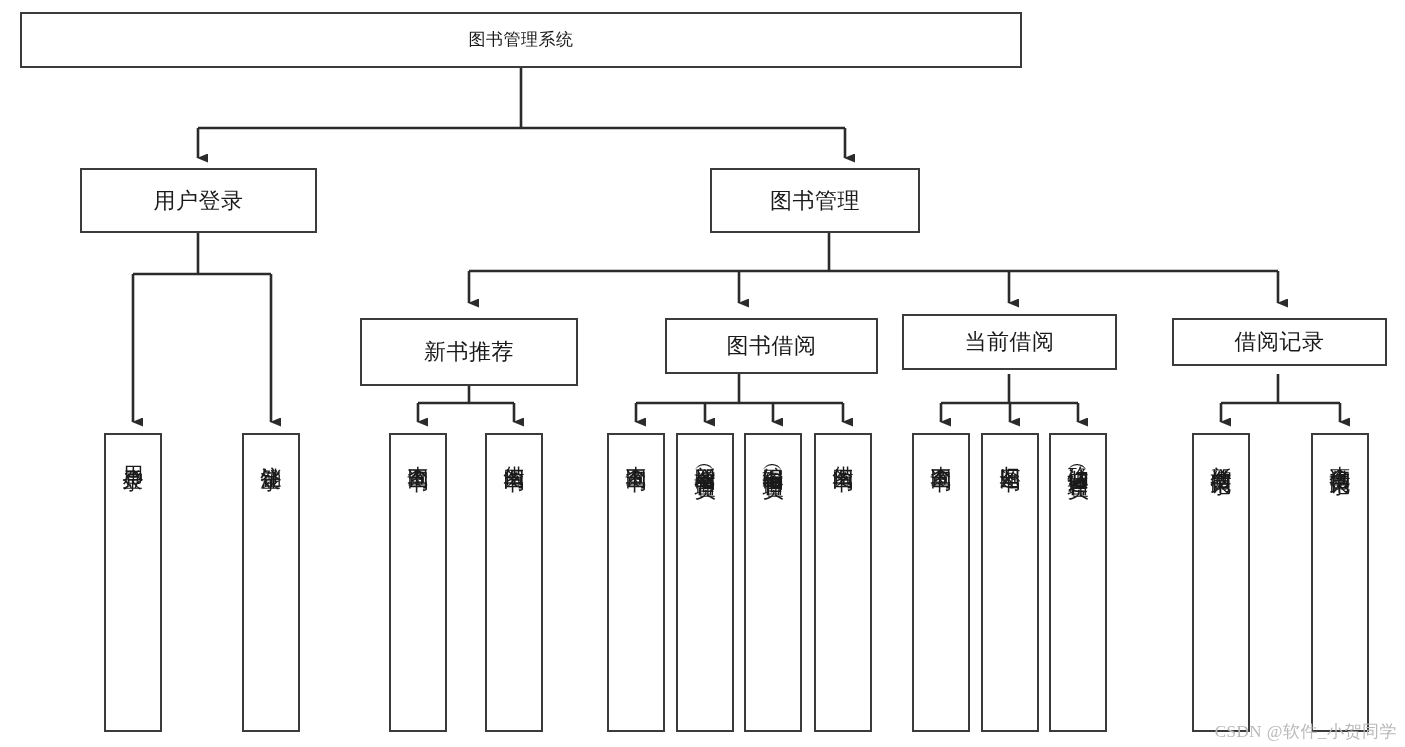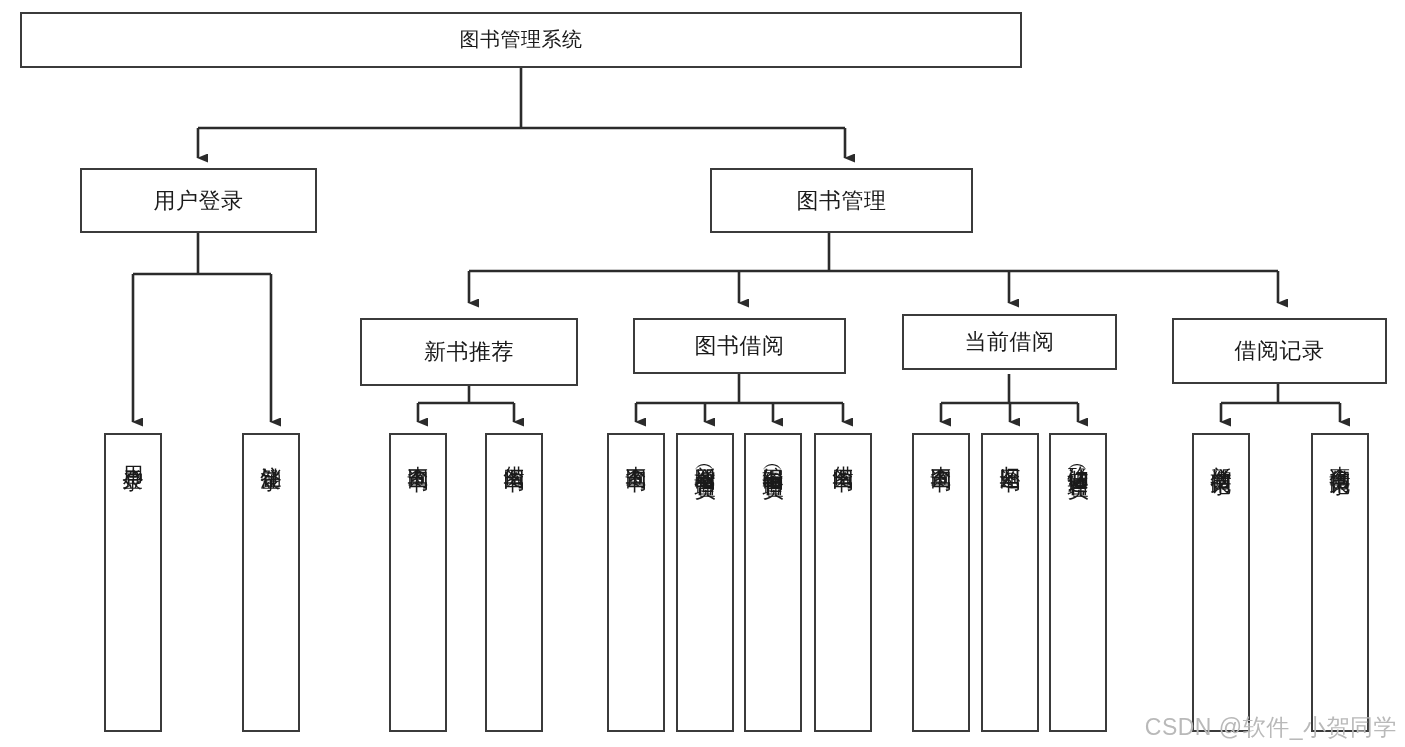--- a/index.html
+++ b/index.html
@@ -43,45 +43,45 @@
     display: block;
     text-align: center;
     line-height: 1.18;
     letter-spacing: 0.5px;
     white-space: nowrap;
   }
   .node.horizontal .node-label {
     font-size: 22px;
   }
   .node.level-root .node-label {
-    font-size: 20px;
+    font-size: 17px;
   }
   .node.vertical {
     padding: 8px 0;
     align-items: flex-start;
     justify-content: center;
   }
   .node.vertical .node-label {
     writing-mode: vertical-rl;
     text-orientation: upright;
     font-size: 21px;
     line-height: 1.05;
     letter-spacing: 2px;
     white-space: nowrap;
     margin-top: 6px;
   }
   .watermark {
     position: absolute;
     right: 8px;
     bottom: 4px;
-    font-size: 23px;
+    font-size: 17px;
     color: #b9b9b9;
     letter-spacing: 0.5px;
     white-space: nowrap;
-    font-family: Liberation Sans, sans-serif;
+    font-family: Liberation Serif, serif;
   }
 </style>
 </head>
 <body>
 
 <div id="diagram-root">
 
   <svg id="connector-layer" viewBox="0 0 1405 747">
     <defs>
       <marker id="arrowhead" markerWidth="9" markerHeight="11" refX="4.5" refY="10" orient="auto" markerUnits="userSpaceOnUse">
@@ -133,34 +133,34 @@
     </g>
   </svg>
 
   <div class="node level-root horizontal" style="left:20px; top:12px; width:1002px; height:56px;">
     <span class="node-label">图书管理系统</span>
   </div>
 
   <div class="node horizontal" style="left:80px; top:168px; width:237px; height:65px;">
     <span class="node-label">用户登录</span>
   </div>
-  <div class="node horizontal" style="left:710px; top:168px; width:263px; height:65px;">
+  <div class="node horizontal" style="left:710px; top:168px; width:210px; height:65px;">
     <span class="node-label">图书管理</span>
   </div>
 
   <div class="node horizontal" style="left:360px; top:318px; width:218px; height:68px;">
     <span class="node-label">新书推荐</span>
   </div>
-  <div class="node horizontal" style="left:633px; top:318px; width:213px; height:56px;">
+  <div class="node horizontal" style="left:665px; top:318px; width:213px; height:56px;">
     <span class="node-label">图书借阅</span>
   </div>
   <div class="node horizontal" style="left:902px; top:314px; width:215px; height:56px;">
     <span class="node-label">当前借阅</span>
   </div>
-  <div class="node horizontal" style="left:1172px; top:318px; width:215px; height:66px;">
+  <div class="node horizontal" style="left:1172px; top:318px; width:215px; height:48px;">
     <span class="node-label">借阅记录</span>
   </div>
 
   <div class="node vertical" style="left:104px; top:433px; width:58px; height:299px;">
     <span class="node-label">用户登录</span>
   </div>
   <div class="node vertical" style="left:242px; top:433px; width:58px; height:299px;">
     <span class="node-label">注销登录</span>
   </div>
 

